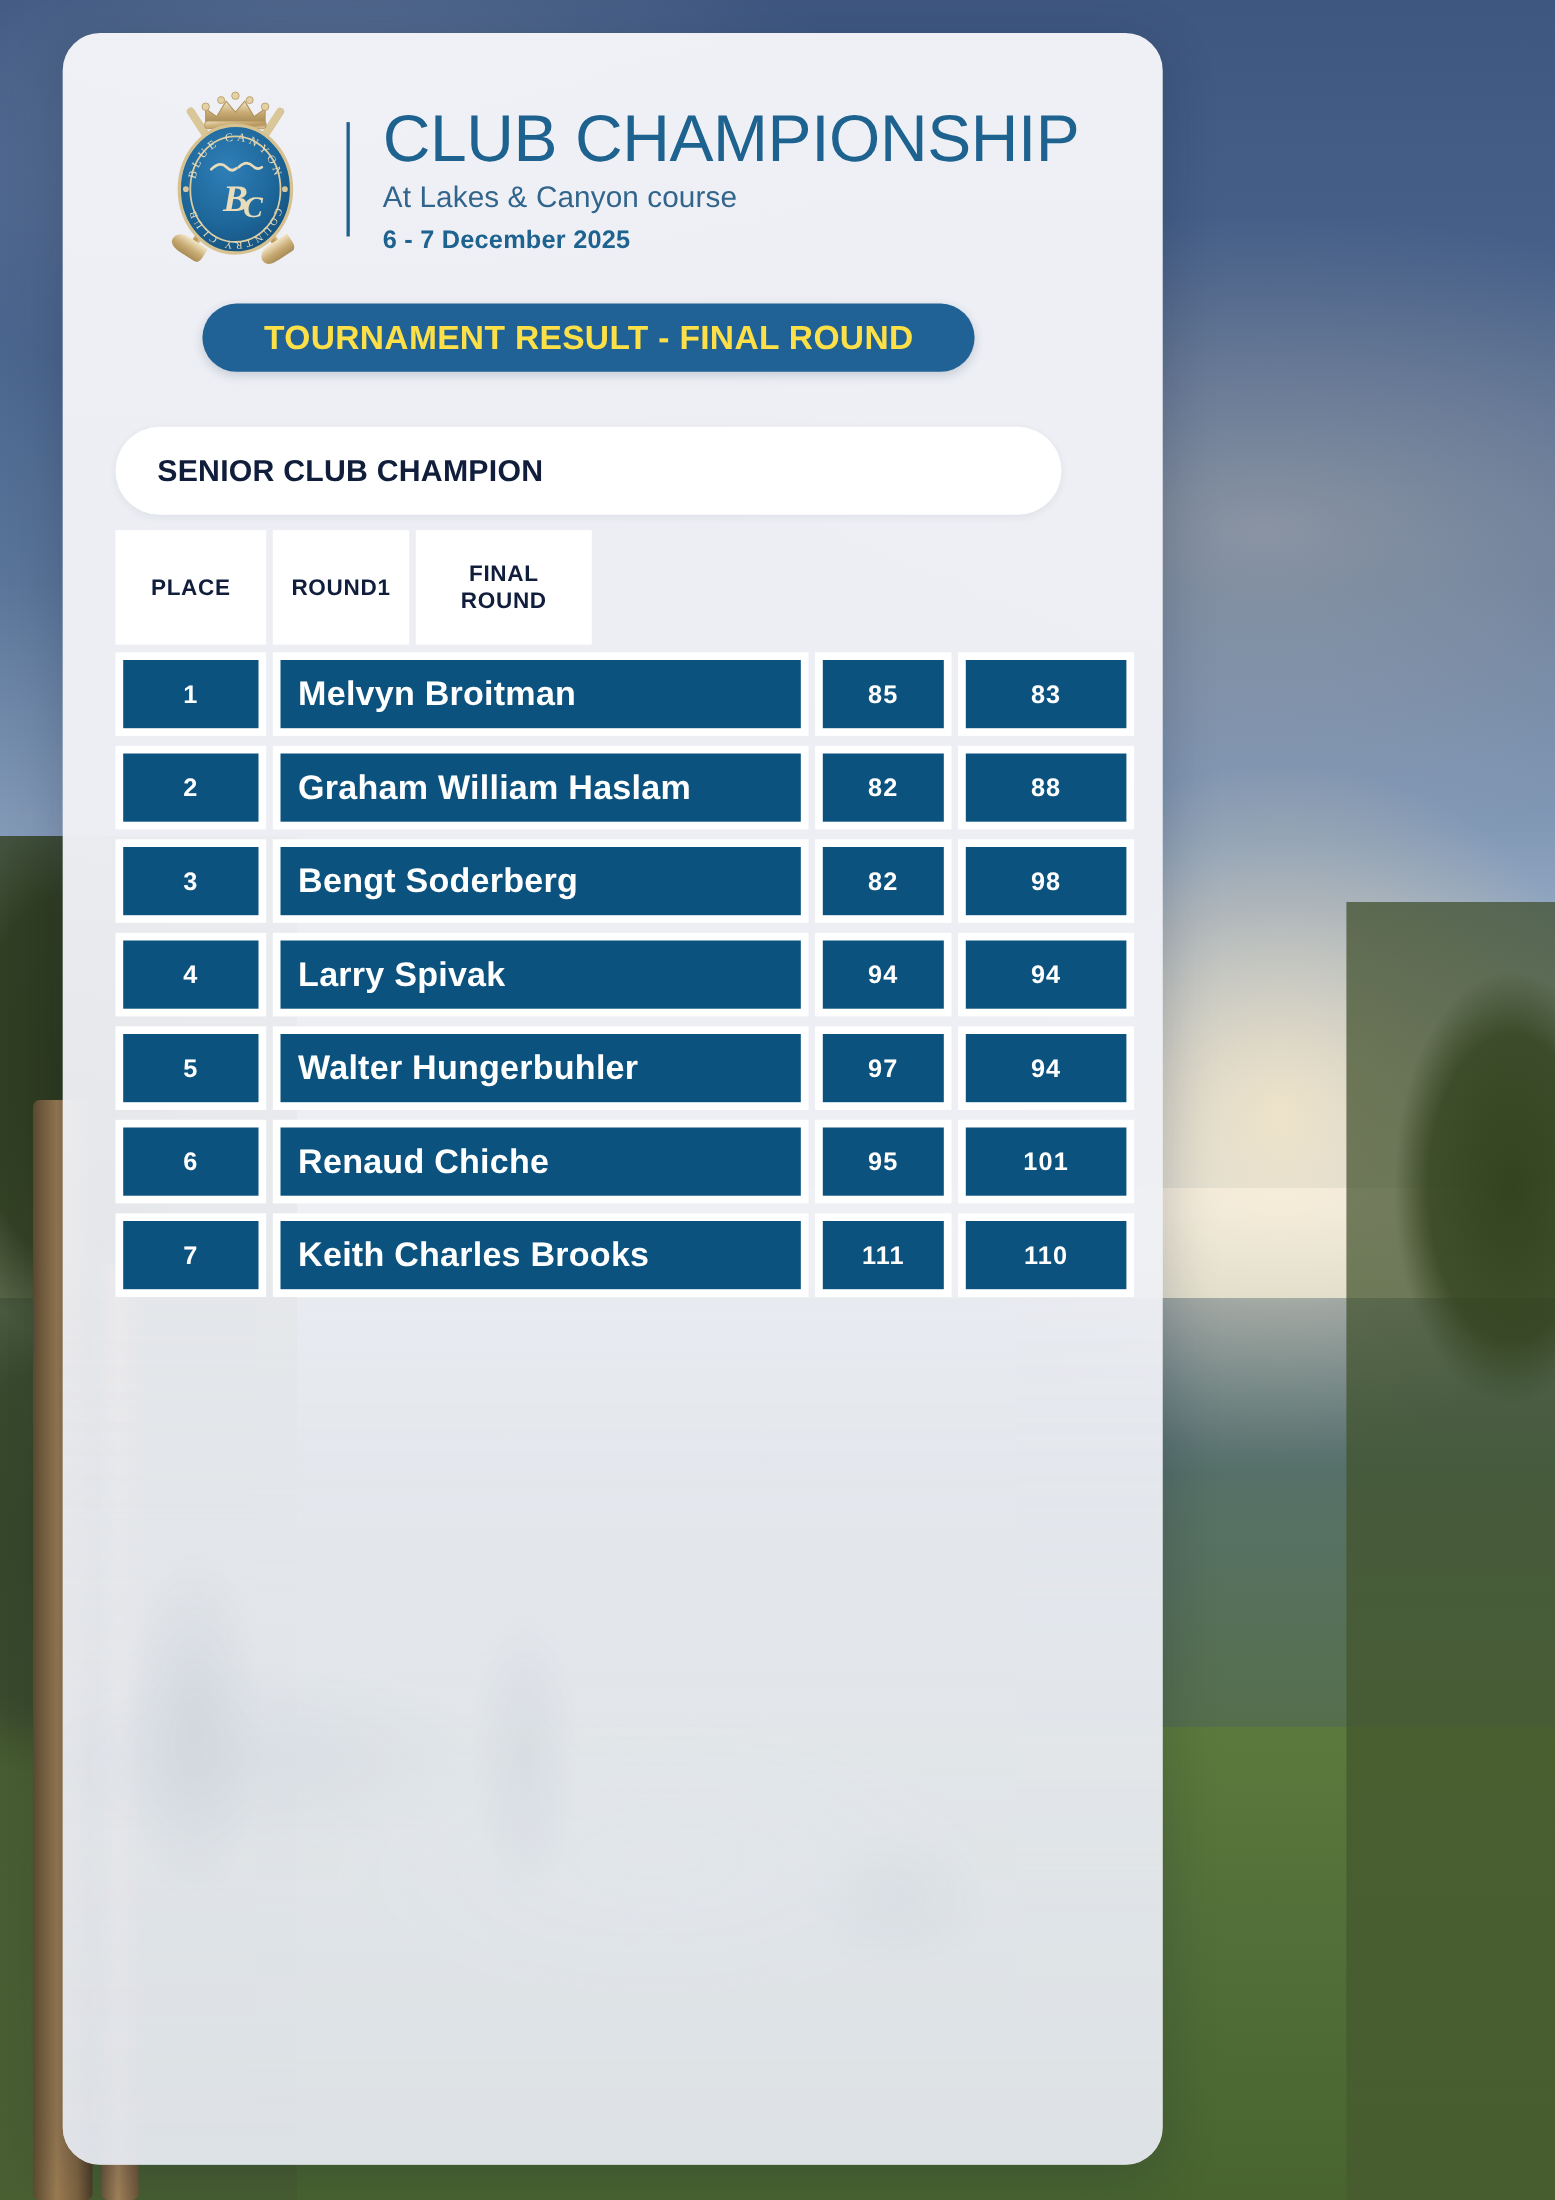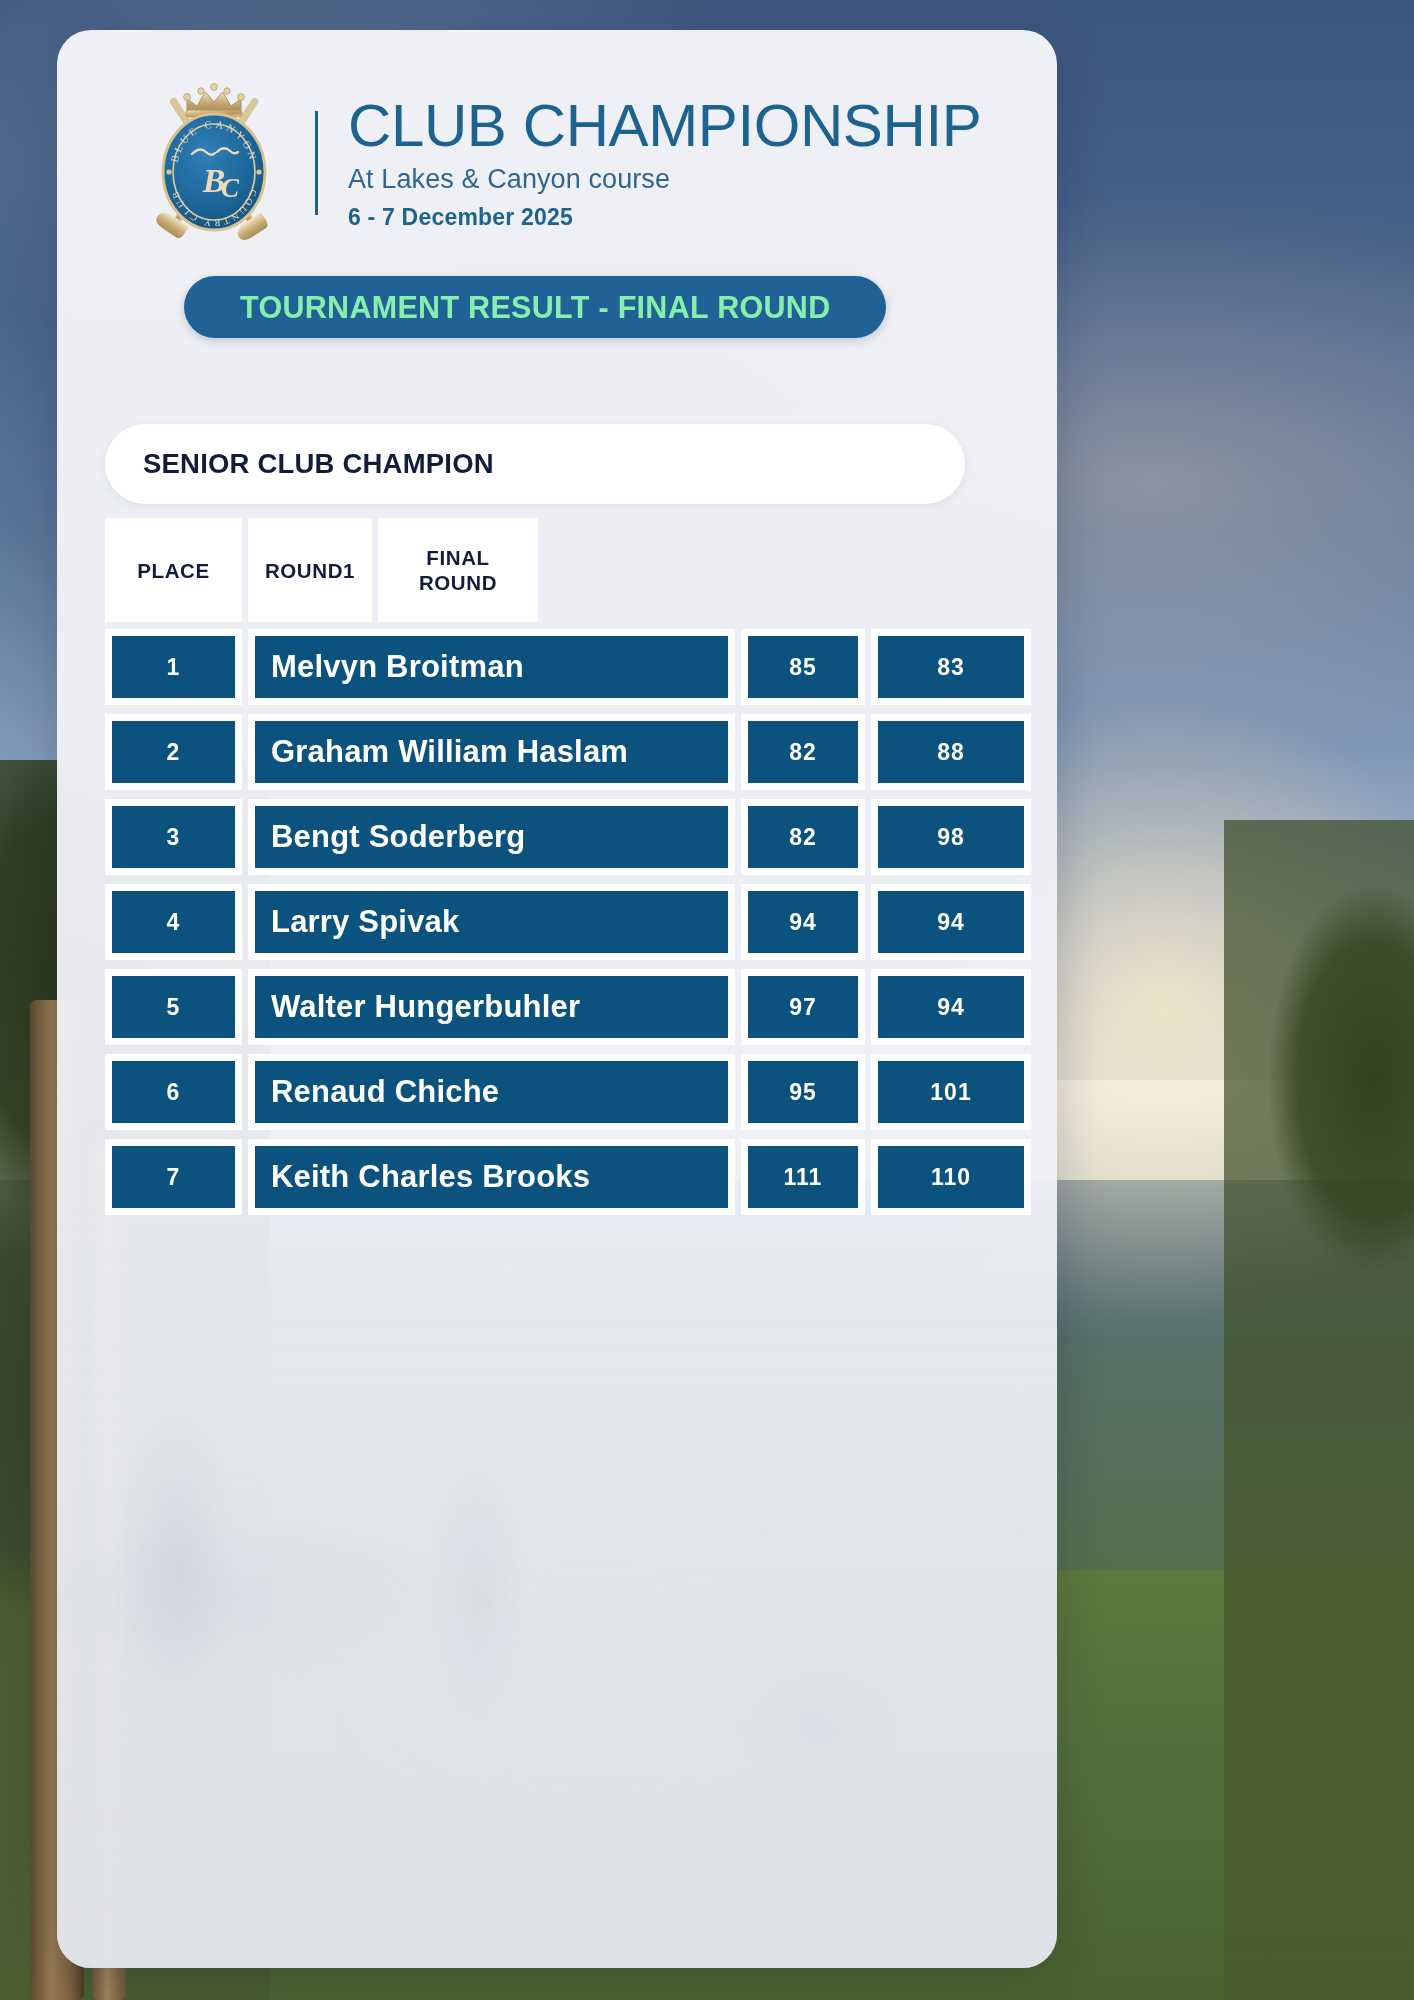--- a/index.html
+++ b/index.html
@@ -128,35 +128,34 @@
     margin-top:9px; letter-spacing:.2px;
   }
 
   
   .banner-wrap{ padding:36px 0 0 127px; }
   .banner{
     display:inline-flex; align-items:center; justify-content:center;
     height:62px; padding:0 56px;
     background:#206296;
     border-radius:40px;
-    color:#86efac;
+    color:#fde047;
     font-size:30.5px; font-weight:700; letter-spacing:.3px;
     box-shadow:0 3px 10px rgba(16,48,80,.20);
   }
 
   
   .cat-wrap{ padding:50px 0 0 48px; }
   .cat-pill{
     width:860px; height:80px;
     background:#ffffff;
     border-radius:42px;
     display:flex; align-items:center;
     padding-left:38px;
     box-shadow:0 2px 8px rgba(20,36,64,.07);
-    margin-top:36px;
   }
   .cat-label{
     font-size:27.5px; font-weight:700; color:#101e3c; letter-spacing:.2px;
   }
 
   
   .table{
     padding:14px 0 0 48px;
     width:952px;
   }

